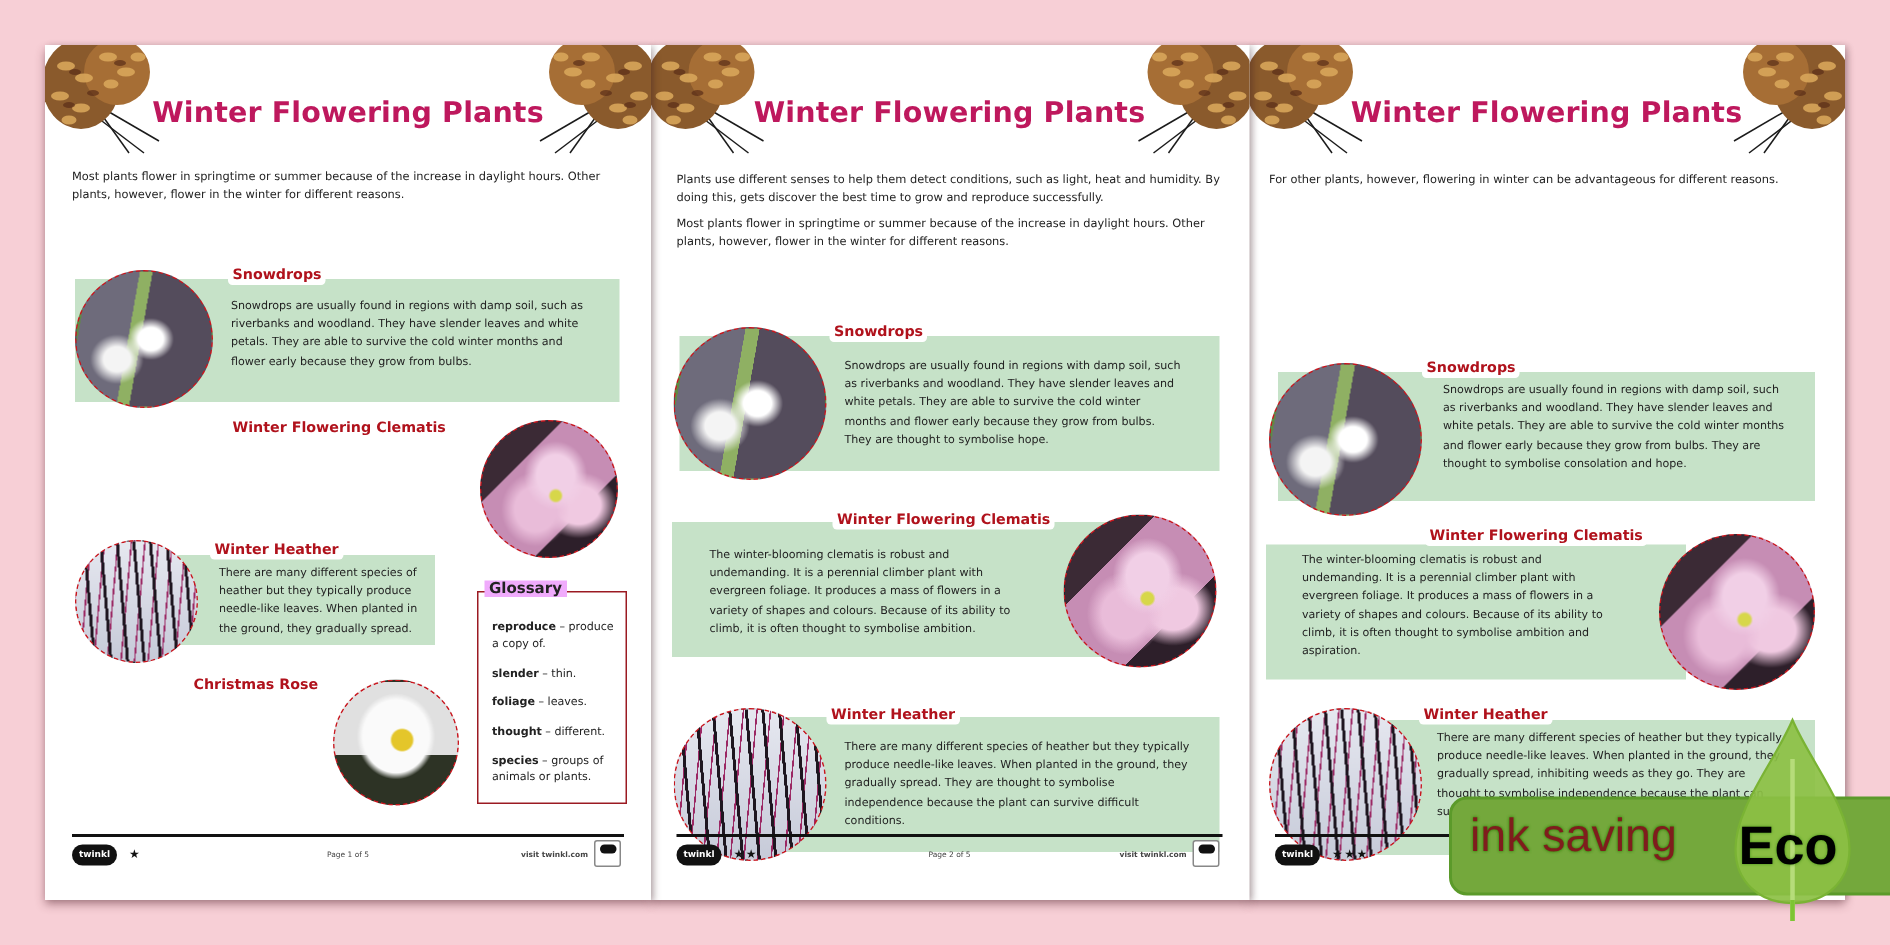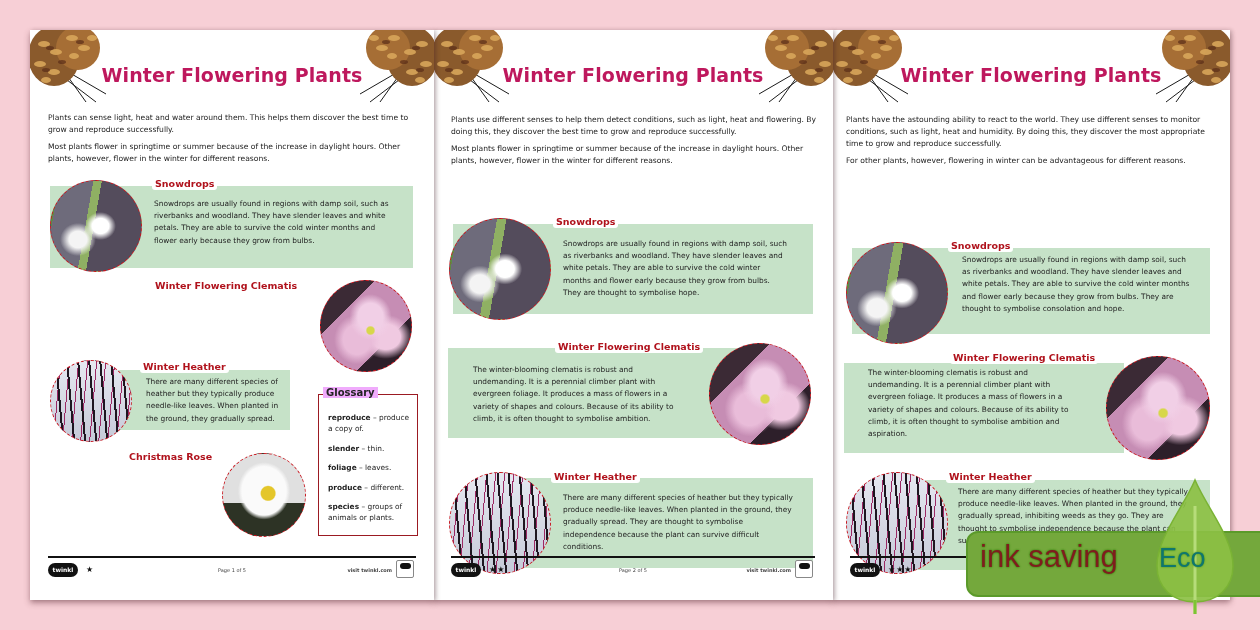--- a/index.html
+++ b/index.html
@@ -78,21 +78,21 @@
   .badge { position: absolute; right: 2px; top: -2px; width: 18px; height: 18px; border: 1px solid #888; border-radius: 2px; background: #fff; }
   .badge::before { content: ""; position: absolute; left: 3px; top: 2px; width: 11px; height: 6px; background: #111; border-radius: 3px; }
 
   .eco {
     position: absolute; left: 966px; top: 531px; width: 300px; height: 66px;
     background: #74a83c; border: 2px solid #5b9a2a; border-radius: 12px 0 0 12px; z-index: 5;
   }
   .eco .ink { position: absolute; left: 12px; top: 6px; font-size: 31px; color: #7f1d1d; font-family: "Liberation Sans", sans-serif; font-weight: normal;
     text-shadow: 0 0 2px #3f8a14, 0 0 2px #3f8a14; }
   .leaf { position: absolute; left: 1155px; top: 478px; width: 80px; height: 136px; z-index: 6; }
-  .eco-word { position: absolute; left: 1159px; top: 543px; z-index: 7; font-size: 27px; color: #0f766e; font-weight: normal; font-family: "Liberation Sans", sans-serif;
+  .eco-word { position: absolute; left: 1159px; top: 543px; z-index: 7; font-size: 36px; color: #000000; font-weight: bold; font-family: "Liberation Sans", sans-serif;
     text-shadow: 0 0 2px #3f8a14; }
 </style>
 </head>
 <body>
 
 <svg width="0" height="0" style="position:absolute">
   <defs>
     <symbol id="cone" viewBox="0 0 90 80">
       <g stroke="#1b1b1b" stroke-width="1" fill="none">
         <path d="M20 40 L70 78"></path>
@@ -124,21 +124,20 @@
 
 <div class="page" id="p1">
   <svg class="cone left">
       <use href="#cone"></use>
     </svg>
   <svg class="cone right" style="transform:scaleX(-1)">
       <use href="#cone"></use>
     </svg>
   <div class="title">Winter Flowering Plants</div>
   <div class="intro">
-    <p>Plants can sense light, heat and water around them. This helps them discover the best time to grow and reproduce successfully.</p>
     <p>Most plants flower in springtime or summer because of the increase in daylight hours. Other plants, however, flower in the winter for different reasons.</p>
   </div>
 
   <div class="box" style="left:20px;top:156px;width:363px;height:82px;">
     <div class="txt" style="left:104px;top:12px;width:235px;">Snowdrops are usually found in regions with damp soil, such as riverbanks and woodland. They have slender leaves and white petals. They are able to survive the cold winter months and flower early because they grow from bulbs.</div>
   </div>
   <div class="heading" style="left:122px;top:148px;">Snowdrops</div>
   <div class="photo snow" style="left:20px;top:150px;width:92px;height:92px;"></div>
 
   <div class="heading" style="left:122px;top:250px;">Winter Flowering Clematis</div>
@@ -152,21 +151,21 @@
 
   <div class="heading" style="left:96px;top:421px;">Christmas Rose</div>
   <div class="photo rose" style="left:192px;top:423px;width:84px;height:84px;"></div>
 
   <div class="glossary">
     <div class="gtitle">Glossary</div>
     <ul>
       <li><b>reproduce</b> – <span>produce a copy of.</span></li>
       <li><b>slender</b> – <span>thin.</span></li>
       <li><b>foliage</b> – <span>leaves.</span></li>
-      <li><b>produce</b> – <span>different.</span></li>
+      <li><b>thought</b> – <span>different.</span></li>
       <li><b>species</b> – <span>groups of animals or plants.</span></li>
     </ul>
   </div>
 
   <div class="footer-line"></div>
   <div class="footer">
     <div class="twinkl-logo">twinkl</div>
     <div class="stars">★</div>
     <div class="pagenum">Page 1 of 5</div>
     <div class="visit">visit twinkl.com</div>
@@ -176,21 +175,21 @@
 
 <div class="page" id="p2">
   <svg class="cone left">
       <use href="#cone"></use>
     </svg>
   <svg class="cone right" style="transform:scaleX(-1)">
       <use href="#cone"></use>
     </svg>
   <div class="title">Winter Flowering Plants</div>
   <div class="intro" style="top:84px;">
-    <p>Plants use different senses to help them detect conditions, such as light, heat and flowering. By doing this, they discover the best time to grow and reproduce successfully.</p>
+    <p>Plants use different senses to help them detect conditions, such as light, heat and humidity. By doing this, gets discover the best time to grow and reproduce successfully.</p>
     <p>Most plants flower in springtime or summer because of the increase in daylight hours. Other plants, however, flower in the winter for different reasons.</p>
   </div>
 
   <div class="box" style="left:20px;top:194px;width:360px;height:90px;">
     <div class="txt" style="left:110px;top:14px;width:225px;">Snowdrops are usually found in regions with damp soil, such as riverbanks and woodland. They have slender leaves and white petals. They are able to survive the cold winter months and flower early because they grow from bulbs. They are thought to symbolise hope.</div>
   </div>
   <div class="heading" style="left:120px;top:186px;">Snowdrops</div>
   <div class="photo snow" style="left:16px;top:188px;width:102px;height:102px;"></div>
 
   <div class="box" style="left:15px;top:318px;width:290px;height:90px;">
@@ -217,21 +216,20 @@
 
 <div class="page" id="p3">
   <svg class="cone left">
       <use href="#cone"></use>
     </svg>
   <svg class="cone right" style="transform:scaleX(-1)">
       <use href="#cone"></use>
     </svg>
   <div class="title">Winter Flowering Plants</div>
   <div class="intro" style="top:84px;left:14px;">
-    <p>Plants have the astounding ability to react to the world. They use different senses to monitor conditions, such as light, heat and humidity. By doing this, they discover the most appropriate time to grow and reproduce successfully.</p>
     <p>For other plants, however, flowering in winter can be advantageous for different reasons.</p>
   </div>
 
   <div class="box" style="left:20px;top:218px;width:358px;height:86px;">
     <div class="txt" style="left:110px;top:6px;width:228px;">Snowdrops are usually found in regions with damp soil, such as riverbanks and woodland. They have slender leaves and white petals. They are able to survive the cold winter months and flower early because they grow from bulbs. They are thought to symbolise consolation and hope.</div>
   </div>
   <div class="heading" style="left:116px;top:210px;">Snowdrops</div>
   <div class="photo snow" style="left:14px;top:212px;width:102px;height:102px;"></div>
 
   <div class="box" style="left:12px;top:333px;width:280px;height:90px;">

